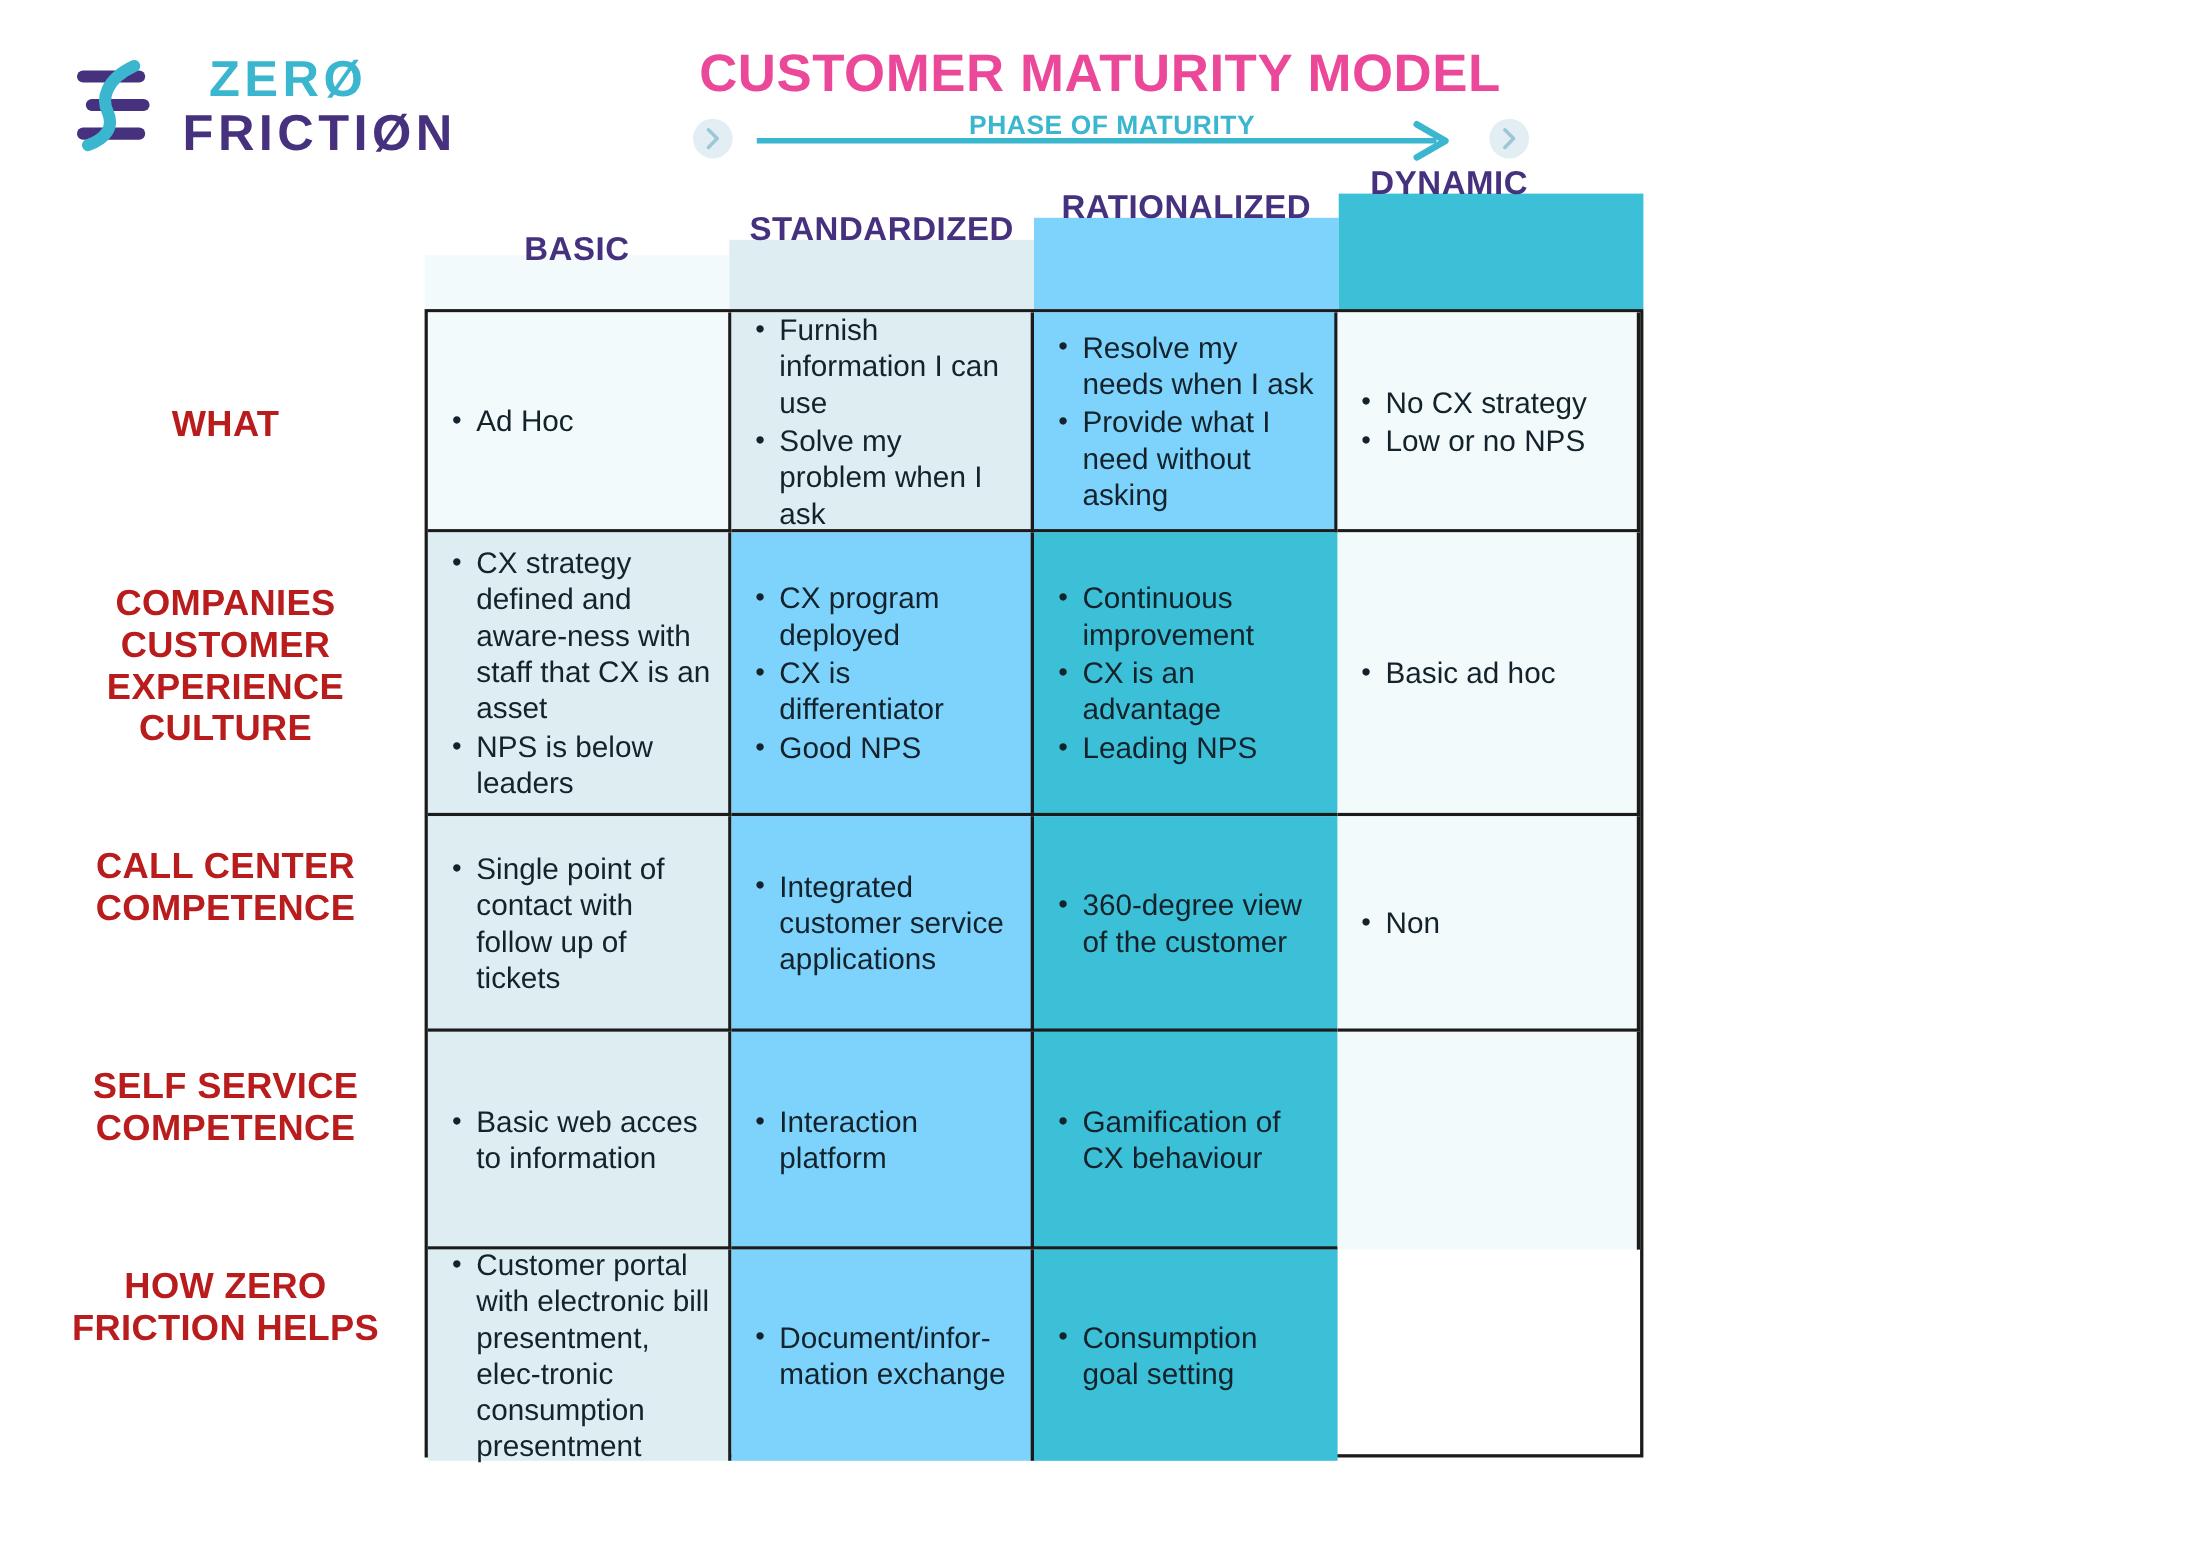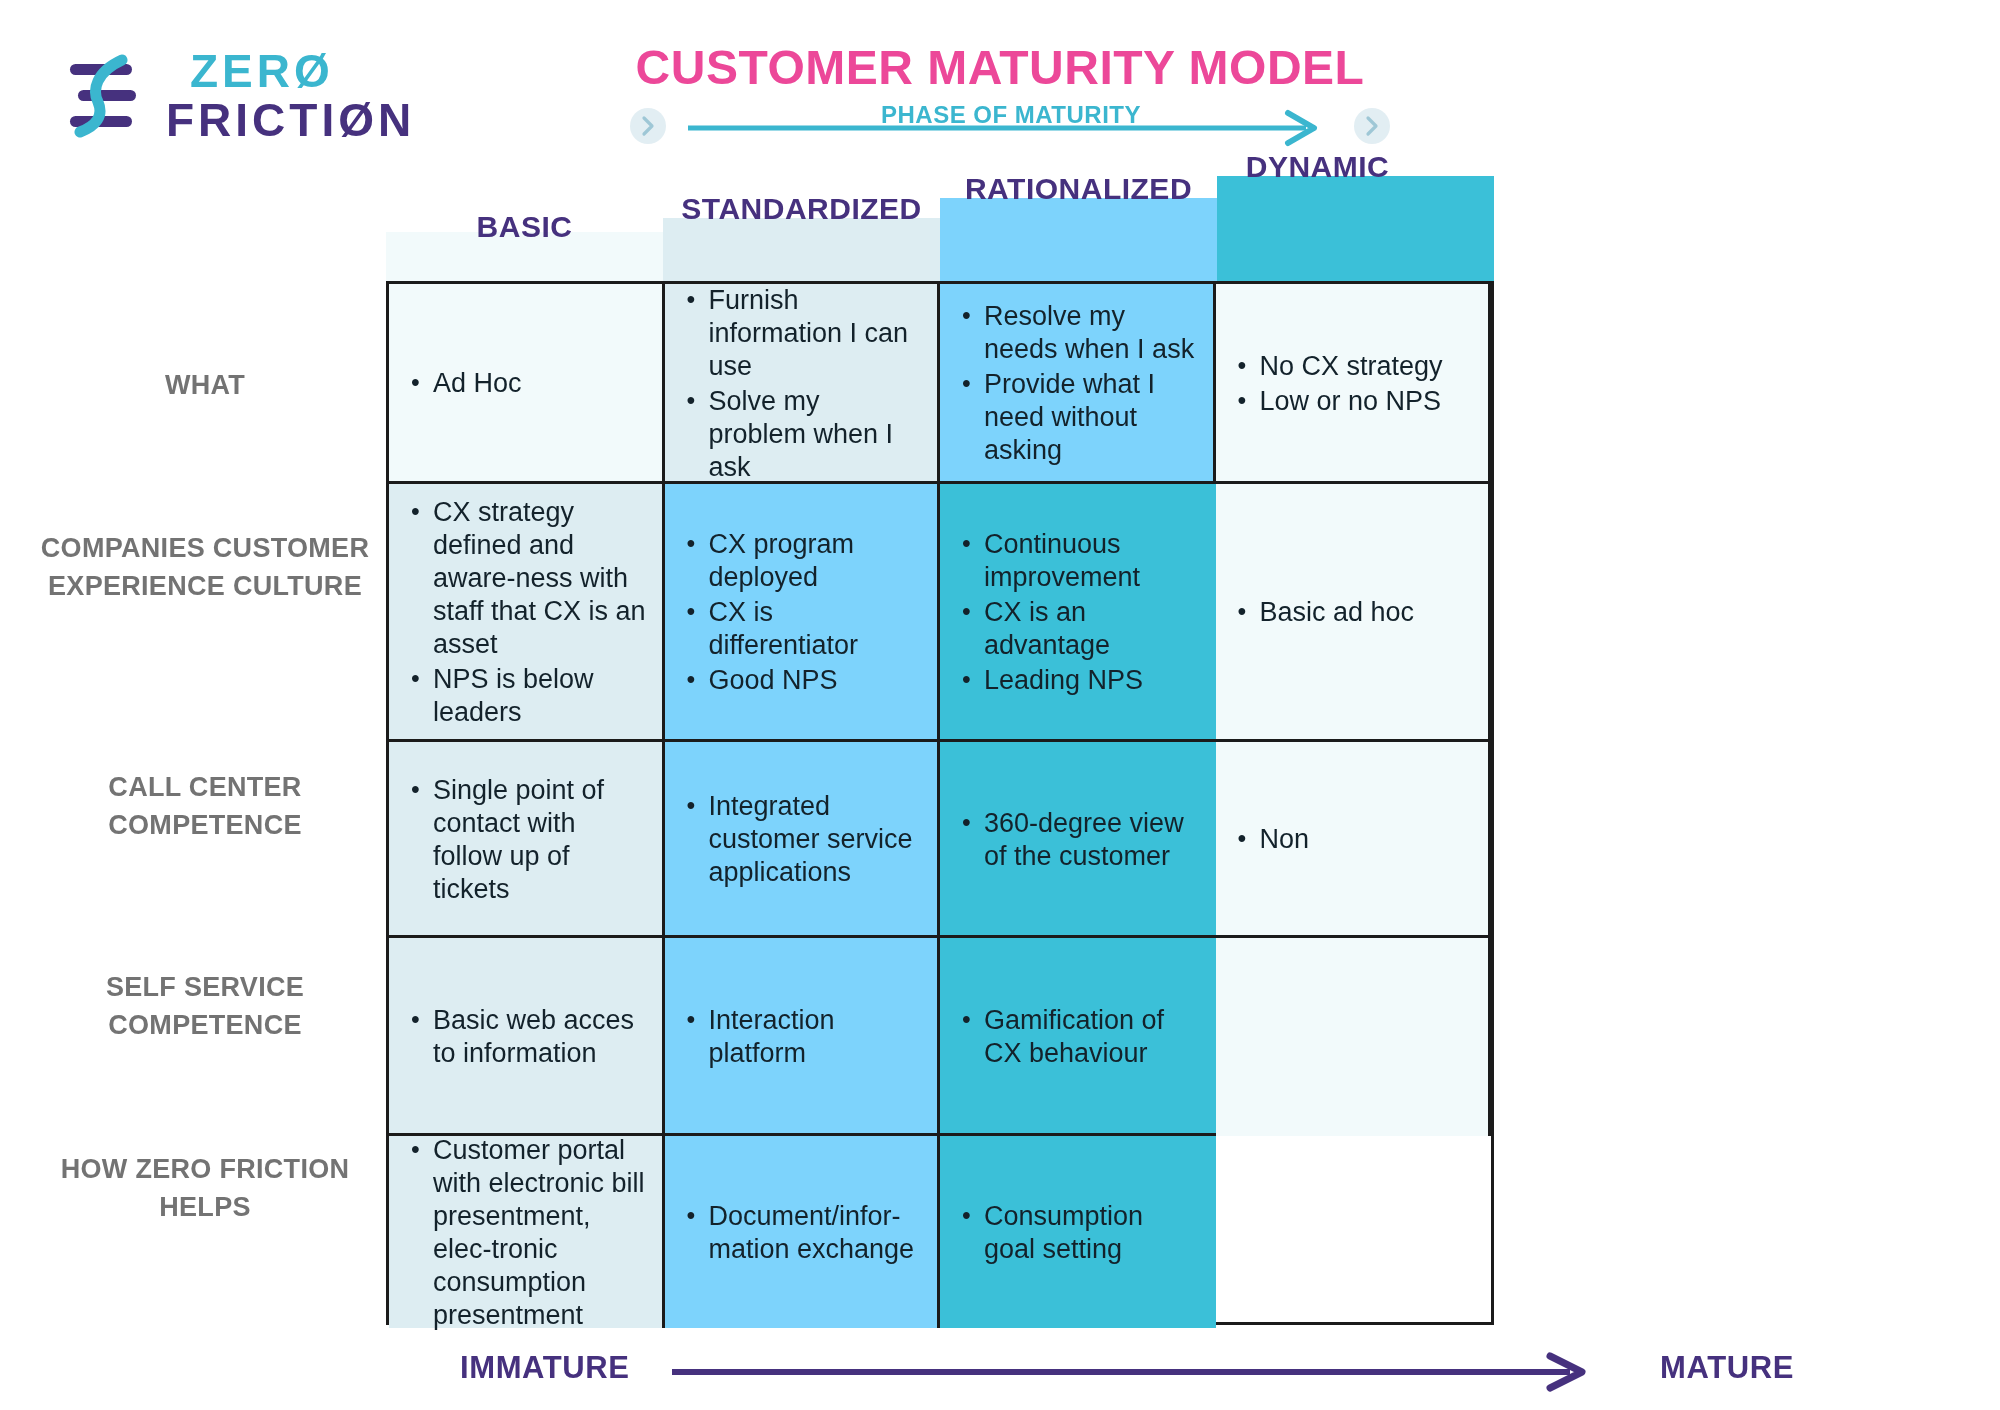--- a/index.html
+++ b/index.html
@@ -82,22 +82,22 @@
     font-size: 25px; line-height: 33px; color: #13222b;
   }
   .c1 { background: #f2fafb; }
   .c2 { background: #ddedf2; }
   .c3 { background: #7dd3fc; }
   .c4 { background: #3bc0d8; }
 
   
   .rowlabel {
     position: absolute; width: 330px; text-align: center;
-    font-size: 27px; font-weight: 700; line-height: 38px;
-    color: #737373; letter-spacing: 0.3px;
+    font-size: 33px; font-weight: 700; line-height: 38px;
+    color: #b91c1c; letter-spacing: 0.3px;
   }
 
   
   .bottom-bar { position: absolute; left: 400px; top: 1348px; width: 1400px; height: 50px; }
   .bottom-label {
     position: absolute; top: 2px; font-size: 31px; font-weight: 700;
     color: #46317e; letter-spacing: 0.6px;
   }
   .bottom-label.left { left: 60px; }
   .bottom-label.right { right: 6px; }
@@ -264,22 +264,14 @@
           <li>Document/infor-mation exchange</li>
         </ul>
       </div>
       <div class="cell c4 lastcol lastrow">
         <ul>
           <li>Consumption goal setting</li>
         </ul>
       </div>
     </div>
 
-  <div class="bottom-bar">
-    <div class="bottom-label left">IMMATURE</div>
-    <svg class="bottom-arrow" viewBox="0 0 930 48" preserveAspectRatio="none">
-      <line x1="2" y1="24" x2="900" y2="24" stroke="#46317e" stroke-width="6"></line>
-      <path d="M880 8 L912 24 L880 40" stroke="#46317e" stroke-width="7" fill="none" stroke-linecap="round" stroke-linejoin="round"></path>
-    </svg>
-    <div class="bottom-label right">MATURE</div>
-  </div>
 
 </div>
 
 </body></html>

